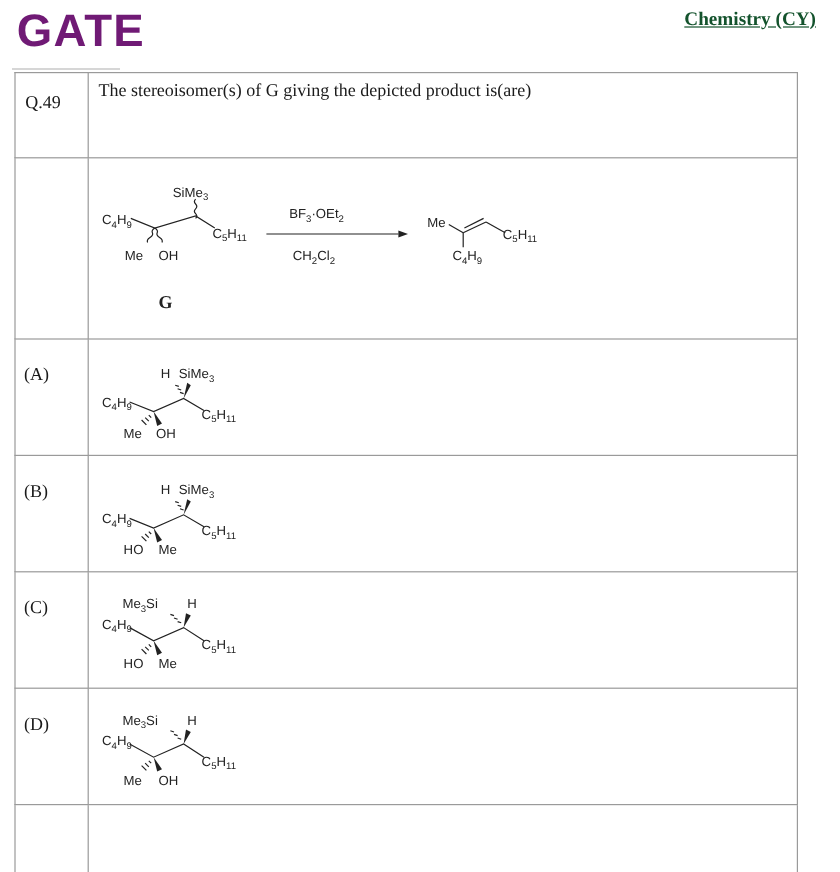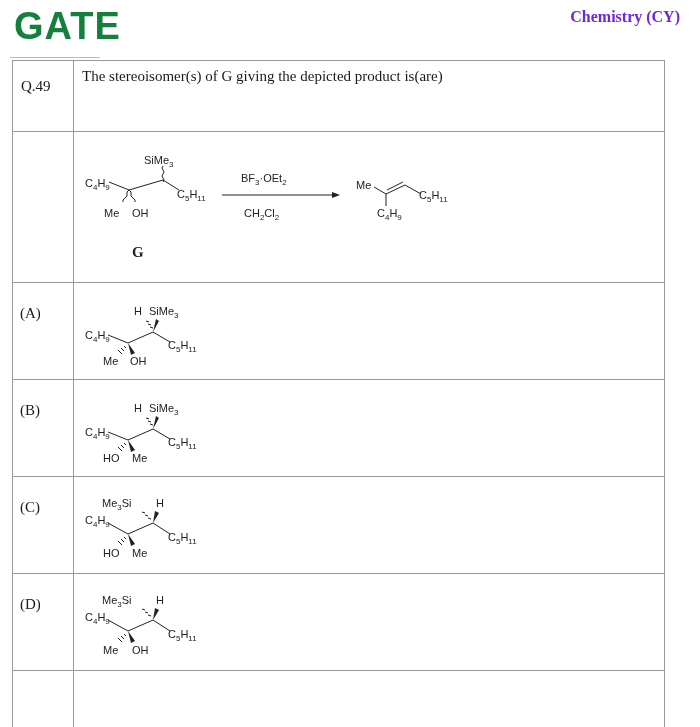--- a/index.html
+++ b/index.html
@@ -1,27 +1,27 @@
 <!DOCTYPE html>
 <html><head>
 <meta charset="utf-8">
 <style>
   * { box-sizing: border-box; margin: 0; padding: 0; }
   html, body { width: 700px; height: 727px; background: #ffffff; overflow: hidden; }
   body { position: relative; font-family: "Liberation Serif", serif; color: #1a1a1a; }
 
   .logo { position: absolute; left: 14px; top: 4px; height: 44px; display: flex; align-items: center; }
-  .logo-text { font-family: "Liberation Sans", sans-serif; font-weight: bold; font-size: 38px; letter-spacing: 1px; color: #15803d; }
+  .logo-text { font-family: "Liberation Sans", sans-serif; font-weight: bold; font-size: 38px; letter-spacing: 1px; color: #701a75; }
   .logo-globe { position: absolute; left: 114px; top: 2px; width: 42px; height: 42px; border-radius: 50%;
     background: radial-gradient(circle at 35% 35%, #d9d9d9 0%, #9a9a9a 55%, #6d6d6d 100%); z-index: -1; }
   .logo-year { position: absolute; left: 132px; top: 6px; font-family: "Liberation Sans", sans-serif; font-weight: bold;
     font-size: 11px; color: #ffffff; writing-mode: vertical-rl; transform: rotate(180deg); letter-spacing: 0.5px; }
   .logo-rule { position: absolute; left: 10px; top: 57px; width: 90px; border-top: 1px solid #bbbbbb; }
 
-  .subject { position: absolute; right: 20px; top: 8px; font-family: "Liberation Serif", serif; font-weight: bold; font-size: 16px; color: #6d28d9; }
+  .subject { position: absolute; right: 20px; top: 8px; font-family: "Liberation Serif", serif; font-weight: bold; font-size: 16px; color: #14532d; text-decoration: underline; }
 
   .qtable { position: absolute; left: 12px; top: 60px; width: 653px; border-collapse: collapse; table-layout: fixed; }
   .qtable td { border: 1.5px solid #9a9a9a; vertical-align: top; }
   .qtable .col1 { width: 61px; }
   .cell-num { padding: 17px 0 0 8px; font-size: 15px; }
   .cell-text { padding: 7px 0 0 8px; font-size: 15px; }
   .opt-label { padding: 22px 0 0 7px; font-size: 15px; }
   .row-head { height: 71px; }
   .row-scheme { height: 150px; }
   .row-opt { height: 97px; }

